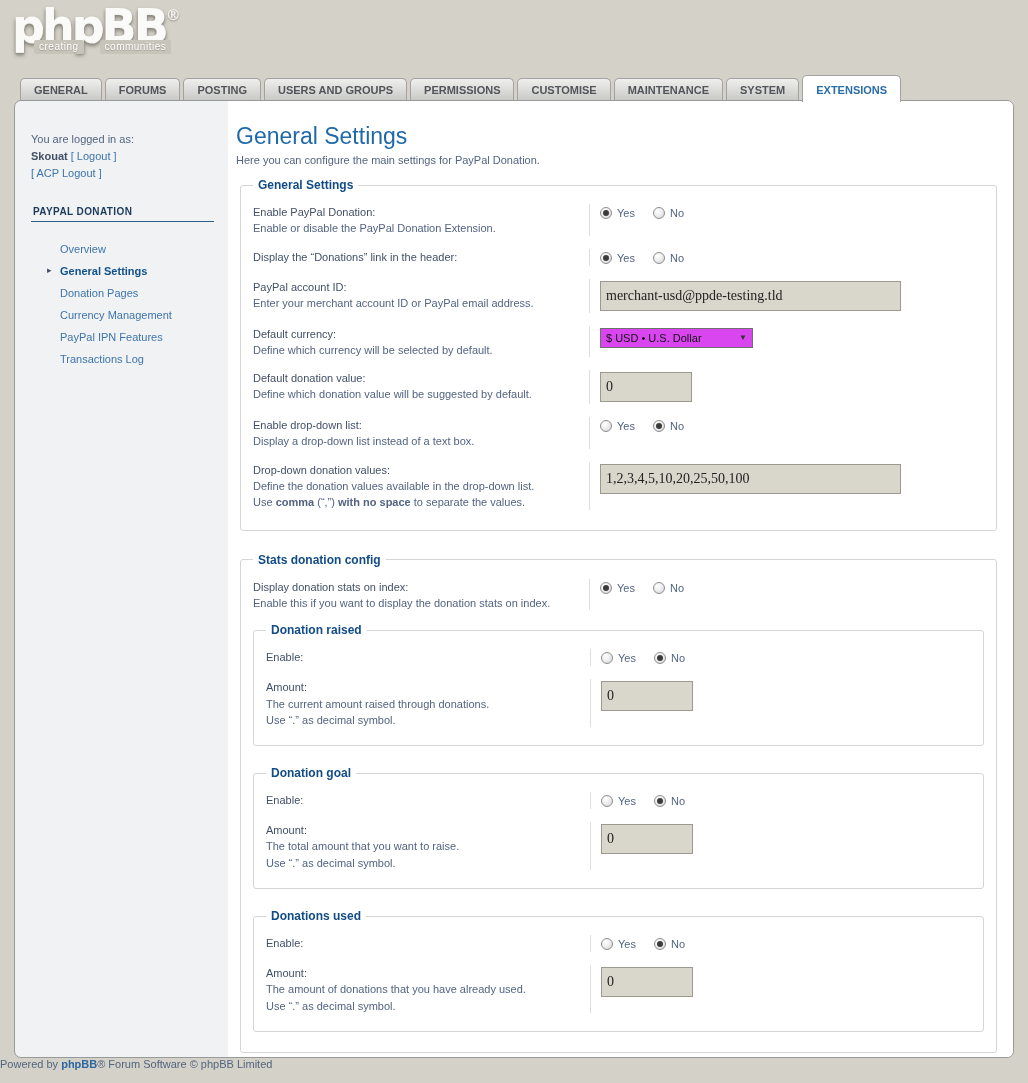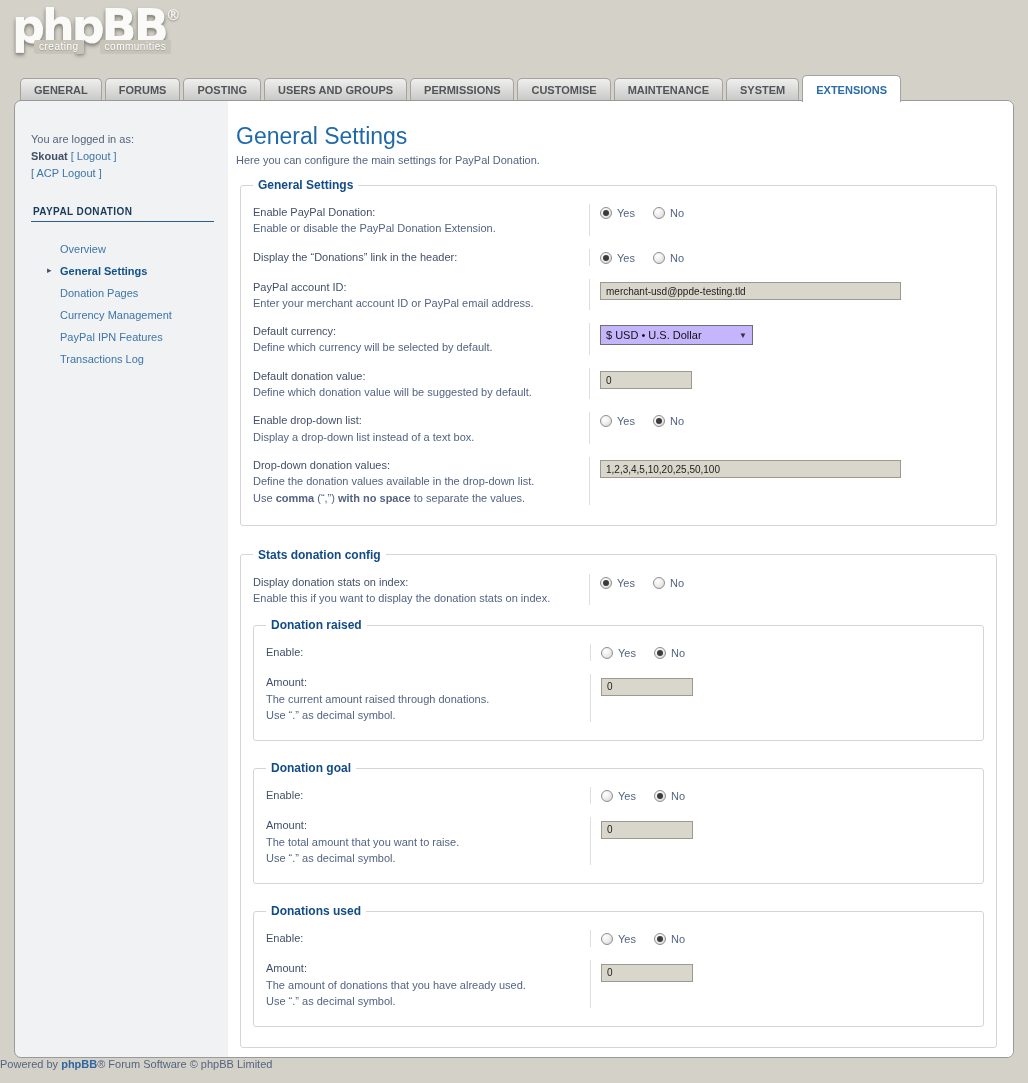--- a/index.html
+++ b/index.html
@@ -77,29 +77,29 @@
   .opt { display:flex; align-items:center; gap:5px; margin-right:18px; cursor:default; }
   .radio {
     width:12px; height:12px; border-radius:50%; border:1px solid #8E8E8E; position:relative;
     background:radial-gradient(circle at 35% 30%, #FFFFFF 0%, #EDEDED 50%, #CFCFCF 100%);
   }
   .radio.checked::after {
     content:""; position:absolute; left:2px; top:2px; width:6px; height:6px; border-radius:50%; background:#3B3B3B;
   }
 
   .text-input {
-    background:#D9D6CC; border:1px solid #9C998F; font-size:10px; color:#222222;
-    padding:2px 5px; height:18px; font-family:Liberation Sans, sans-serif;
+    background:#D9D6CC; border:1px solid #9C998F; font-size:14px; color:#222222;
+    padding:14px 5px; height:18px; font-family:Liberation Serif, serif;
   }
   .w300 { width:301px; }
   .w90 { width:92px; }
 
   .select {
     display:inline-flex; align-items:center; justify-content:space-between; width:153px;
-    background:#c4b5fd; border:1px solid #6F6F6F; font-size:11px; color:#111111; padding:3px 5px; cursor:default;
+    background:#d946ef; border:1px solid #6F6F6F; font-size:11px; color:#111111; padding:3px 5px; cursor:default;
   }
   .select .arrow { font-size:8px; color:#333333; margin-left:6px; }
 
   .footer { font-size:11px; color:#536482; padding-top:0; }
   .footer a { color:#2E66A0; font-weight:bold; text-decoration:none; }
 </style>
 </head>
 <body>
 
 <div class="page">

